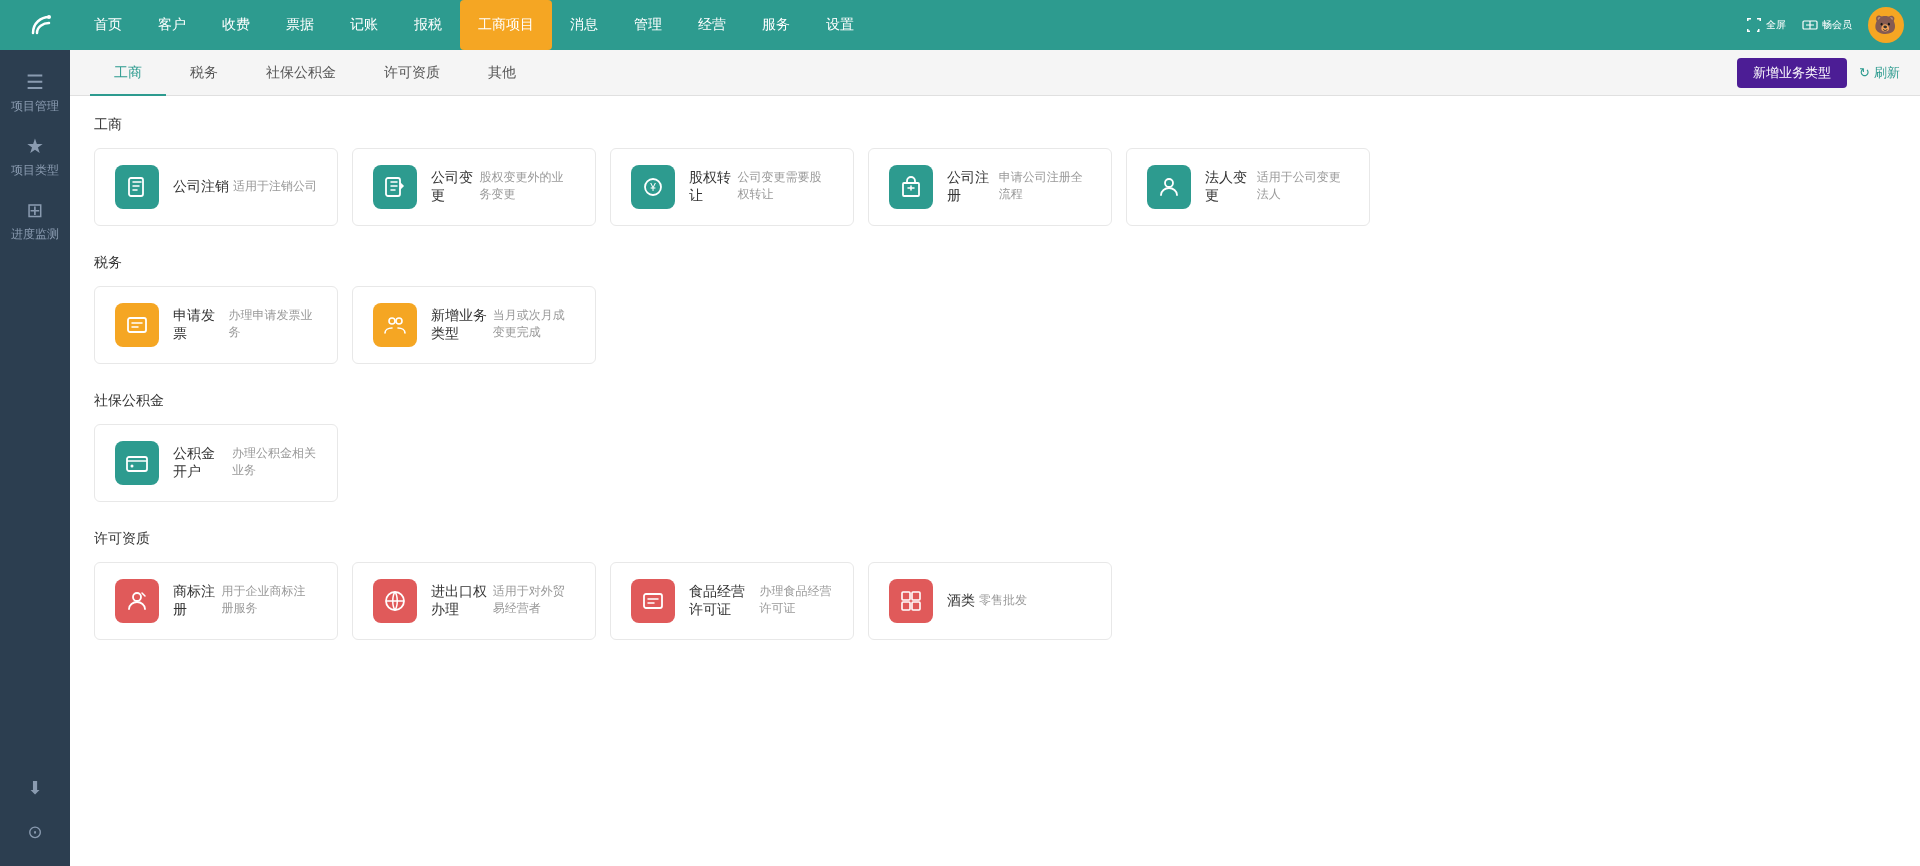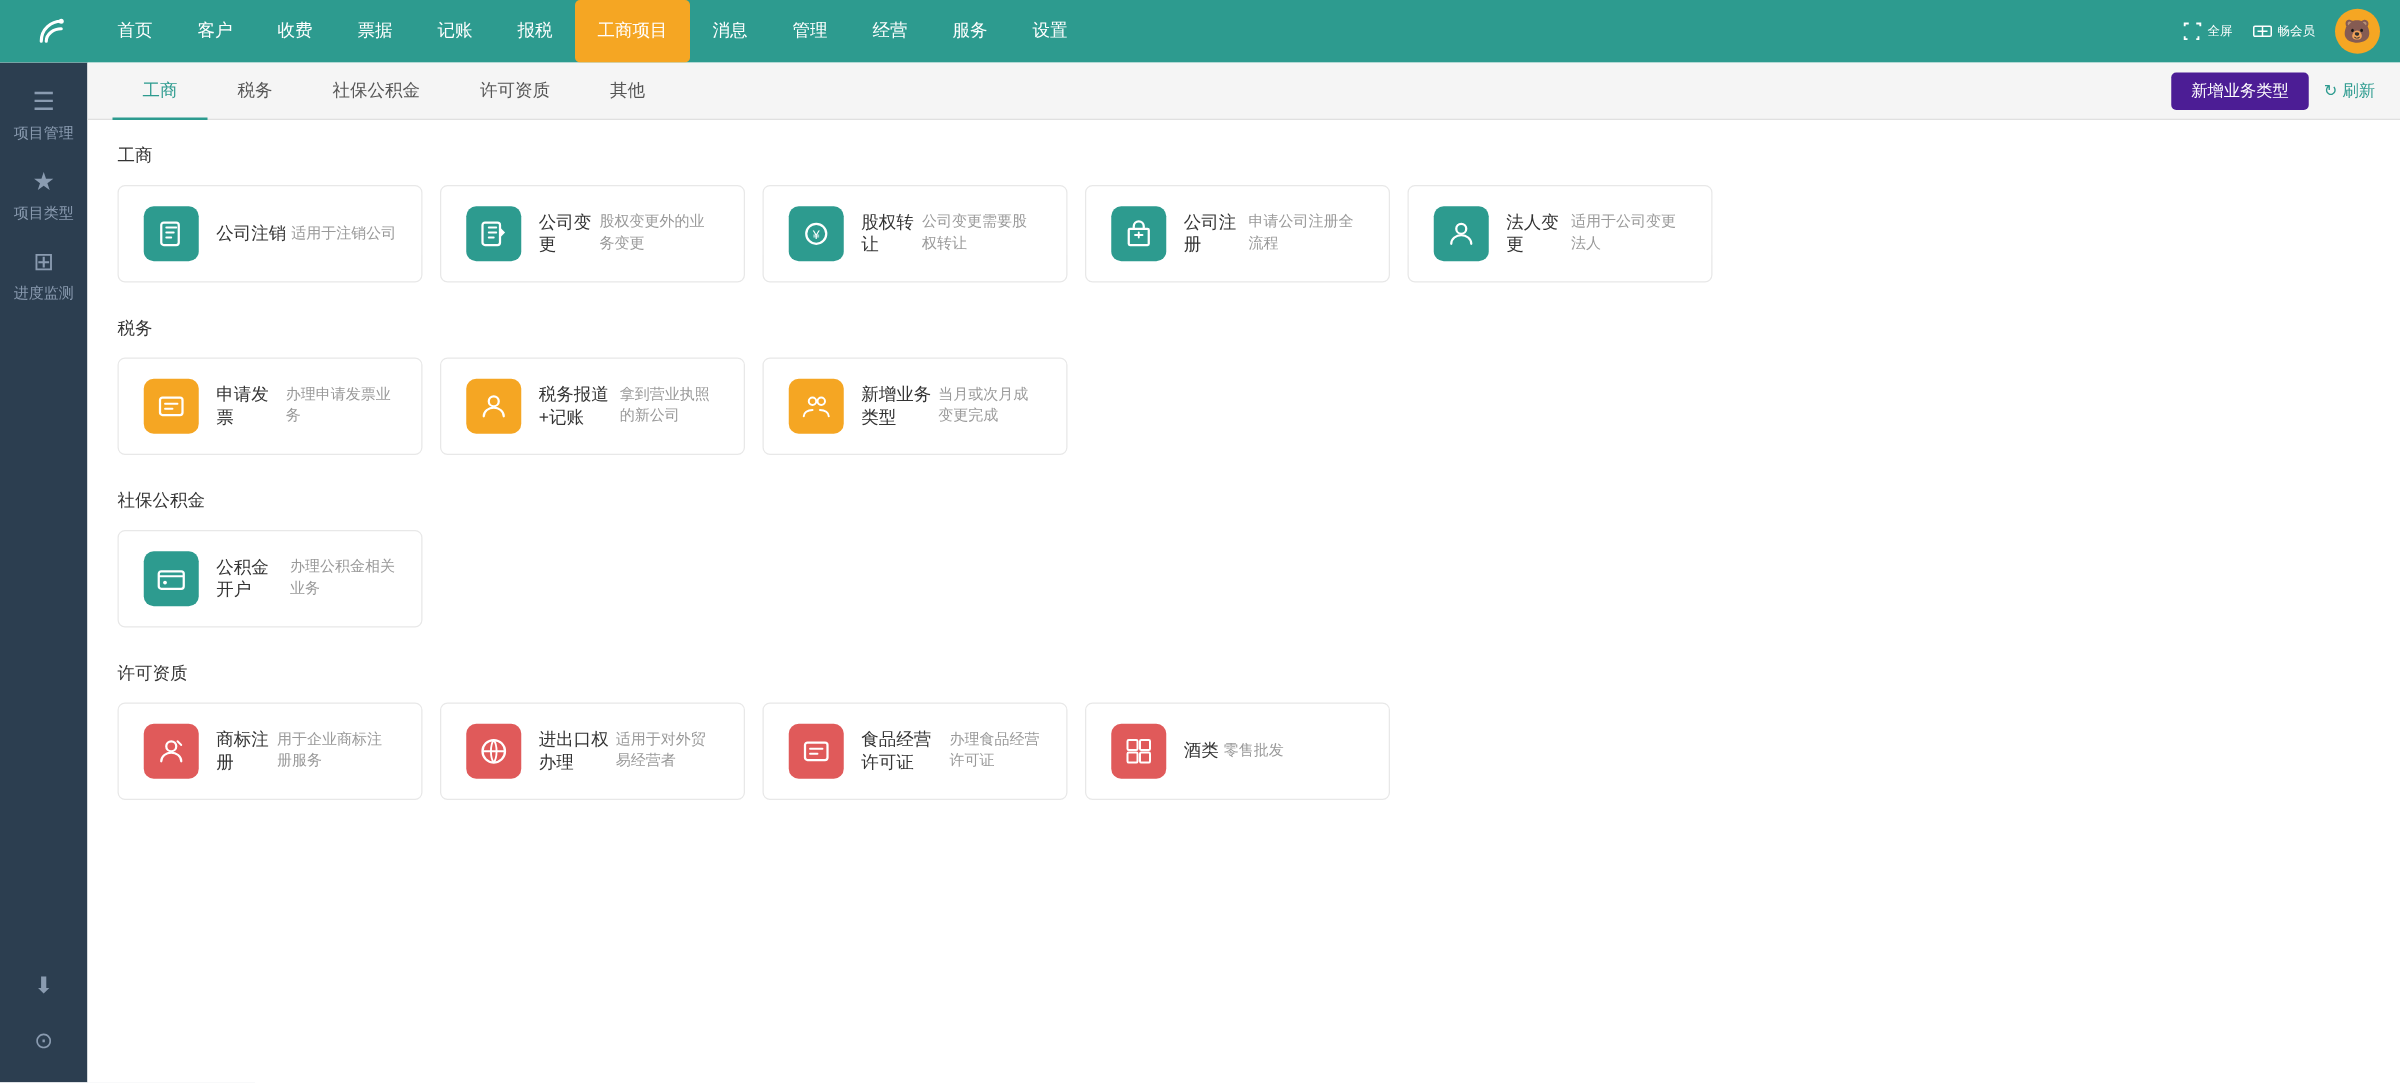--- a/index.html
+++ b/index.html
@@ -416,32 +416,20 @@
                   <rect x="3" y="5" width="18" height="14" rx="2" fill="none" stroke="white" stroke-width="1.8"></rect>
                   <path d="M7 10h10M7 14h6" stroke="white" stroke-width="1.5" stroke-linecap="round"></path>
                 </svg>
             </div>
             <div class="card-text">
               <span class="card-name">申请发票</span>
               <span class="card-desc">办理申请发票业务</span>
             </div>
           </div>
 
-          <div class="service-card">
-            <div class="card-icon orange">
-              <svg width="24" height="24" viewBox="0 0 24 24" fill="white">
-                  <circle cx="12" cy="8" r="4" fill="none" stroke="white" stroke-width="1.8"></circle>
-                  <path d="M4 20c0-4 4-7 8-7s8 3 8 7" stroke="white" stroke-width="1.8" fill="none" stroke-linecap="round"></path>
-                </svg>
-            </div>
-            <div class="card-text">
-              <span class="card-name">税务报道+记账</span>
-              <span class="card-desc">拿到营业执照的新公司</span>
-            </div>
-          </div>
 
           <div class="service-card">
             <div class="card-icon orange">
               <svg width="24" height="24" viewBox="0 0 24 24" fill="white">
                   <circle cx="9" cy="8" r="3" fill="none" stroke="white" stroke-width="1.6"></circle>
                   <circle cx="16" cy="8" r="3" fill="none" stroke="white" stroke-width="1.6"></circle>
                   <path d="M2 20c0-3 3-5 7-5M15 15c4 0 7 2 7 5" stroke="white" stroke-width="1.6" fill="none" stroke-linecap="round"></path>
                 </svg>
             </div>
             <div class="card-text">

